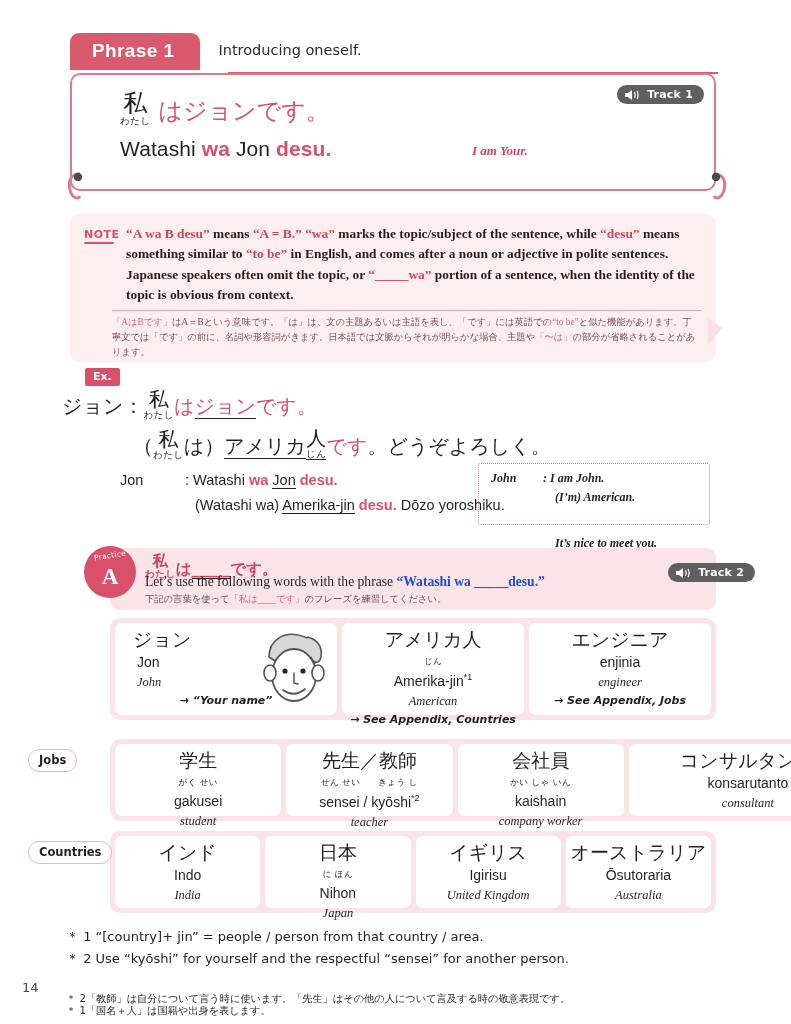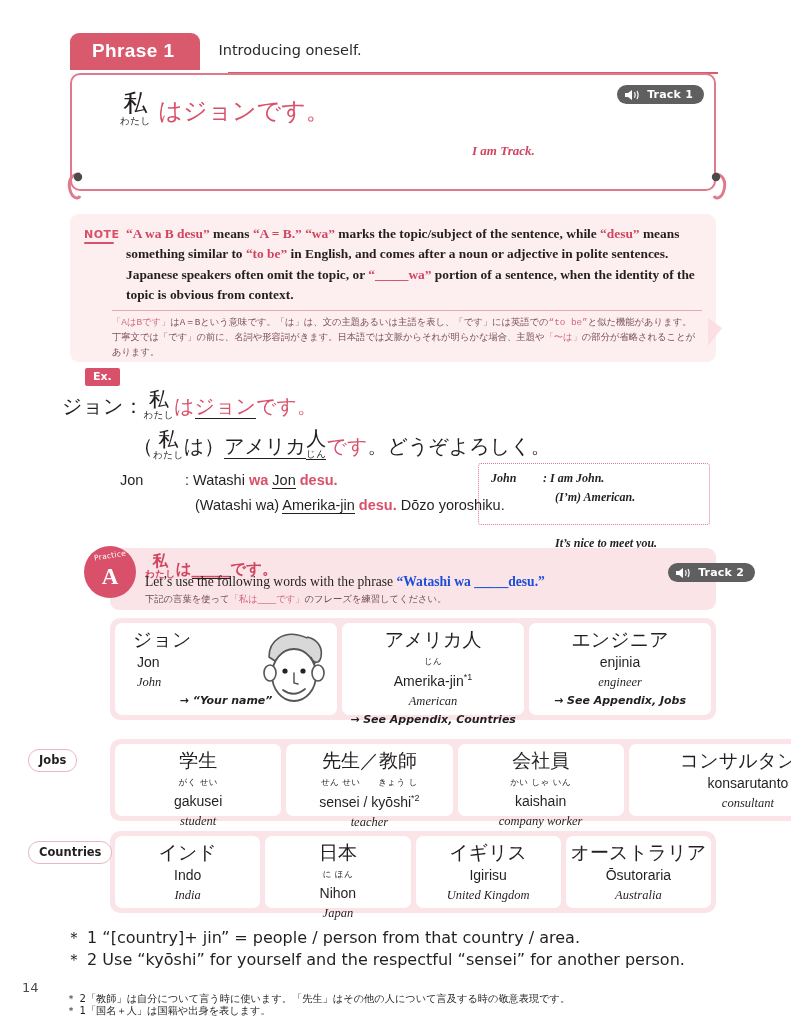--- a/index.html
+++ b/index.html
@@ -118,21 +118,21 @@
   }
   .note-en .hl { color:#d0455f; }
   .note-rule {
     position:absolute; left:42px; right:14px; top:96px;
     height:1px; background:#e8a9b5;
   }
   .note-jp {
     position:absolute; left:42px; top:101px; right:16px;
     font-size:9.3px;
     line-height:1.62;
-    font-family:Liberation Mono, monospace;
+    font-family:Liberation Serif, serif;
     color:#7a5158;
   }
   .note-jp .hl { color:#d0697e; }
   .note-tail {
     position:absolute; right:-6px; top:104px;
     width:0;height:0;
     border-left:14px solid #fbdfe4;
     border-top:10px solid transparent;
     border-bottom:18px solid transparent;
   }
@@ -301,21 +301,21 @@
     color:#231f20;
     z-index:5;
   }
 
   
   .face { position:absolute; right:10px; top:4px; }
 
   
   .foot {
     position:absolute; left:66px;
-    font-size:16px;
+    font-size:13px;
     font-family:"DejaVu Sans", sans-serif;
     color:#231f20;
     white-space:nowrap;
   }
   .foot.jpn { font-size:10.2px; }
   .pagenum {
     position:absolute; left:22px; top:980px;
     font-size:13px;
     color:#4a4a4a;
     font-family:"DejaVu Sans", sans-serif;
@@ -336,22 +336,28 @@
   <div class="phrase-box">
 
     <div class="phrase-jp">
       <span class="ruby-wrap">
         <span class="rb">私</span>
         <span class="rt">わたし</span>
       </span>
       <span class="red">はジョンです。</span>
     </div>
 
-
-    <div class="phrase-en">I am Track.</div>
+    <div class="phrase-romaji">
+      <span>Watashi</span>
+      <span class="red" style="font-weight:bold;">wa</span>
+      <span>Jon</span>
+      <span class="red" style="font-weight:bold;">desu.</span>
+    </div>
+
+    <div class="phrase-en">I am Your.</div>
 
     <div class="track" style="right:10px;top:10px;">
       <span class="spk">
         <svg width="18" height="12" viewBox="0 0 18 12">
           <polygon points="1,4 4,4 8,1 8,11 4,8 1,8" fill="#fff"></polygon>
           <path d="M10.5 3.2 Q12 6 10.5 8.8" stroke="#fff" stroke-width="1.2" fill="none"></path>
           <path d="M13 2 Q15.2 6 13 10" stroke="#fff" stroke-width="1.2" fill="none"></path>
         </svg>
       </span>
       <span>Track 1</span>

